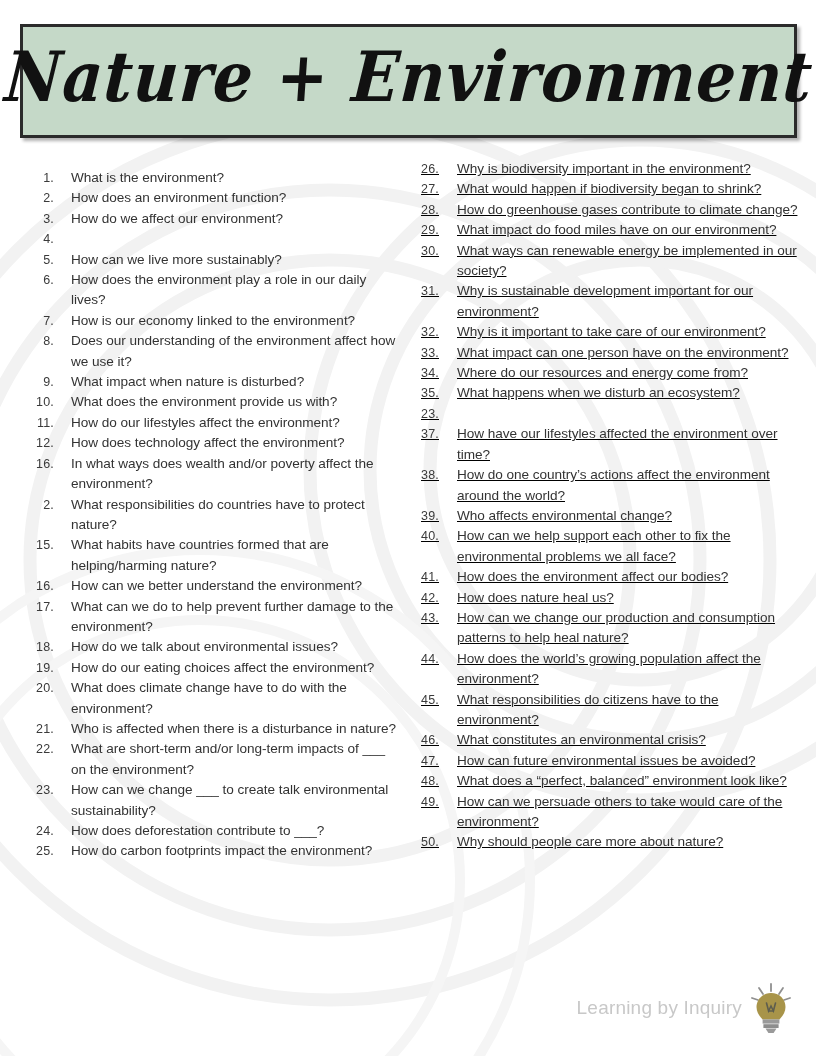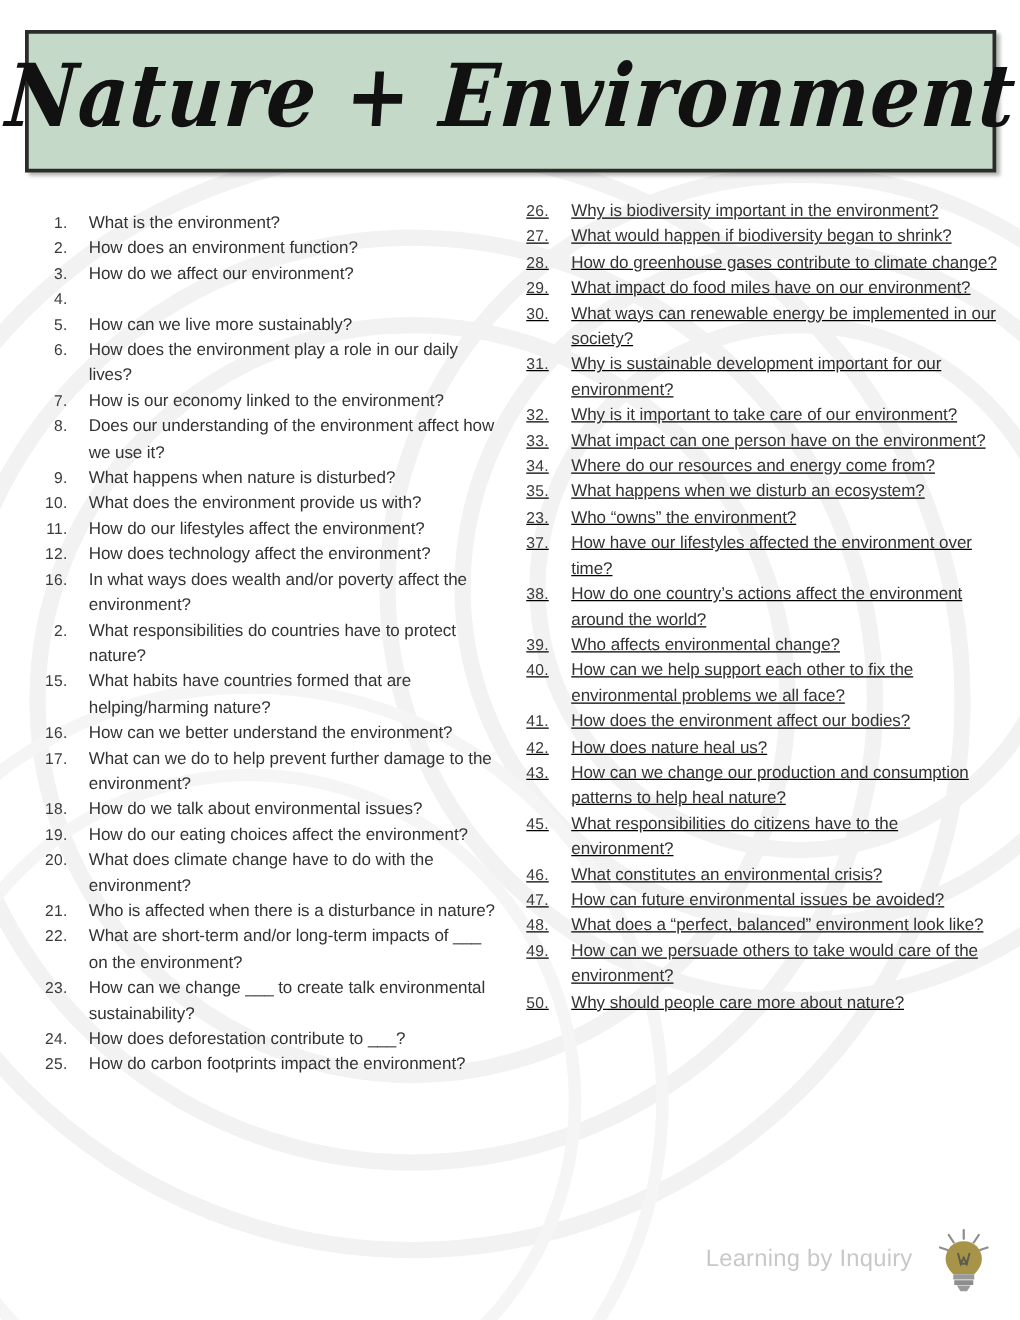--- a/index.html
+++ b/index.html
@@ -99,21 +99,21 @@
     letter-spacing: -0.05px;
   }
 
   
   #footer-brand {
     position: absolute;
     right: 24px;
     bottom: 22px;
     display: flex;
     align-items: center;
-    gap: 20px;
+    gap: 8px;
     z-index: 3;
   }
   #brand-text {
     font-size: 19px;
     color: #c8c8c8;
     font-family: "Liberation Sans", sans-serif;
     letter-spacing: 0.2px;
   }
   #lightbulb-icon { display: block; }
 </style>
@@ -169,21 +169,21 @@
         <li class="q-item">
           <span class="q-num">7.</span>
           <span class="q-text">How is our economy linked to the environment?</span>
         </li>
         <li class="q-item">
           <span class="q-num">8.</span>
           <span class="q-text">Does our understanding of the environment affect how we use it?</span>
         </li>
         <li class="q-item">
           <span class="q-num">9.</span>
-          <span class="q-text">What happens when nature is disturbed?</span>
+          <span class="q-text">What impact when nature is disturbed?</span>
         </li>
         <li class="q-item">
           <span class="q-num">10.</span>
           <span class="q-text">What does the environment provide us with?</span>
         </li>
         <li class="q-item">
           <span class="q-num">11.</span>
           <span class="q-text">How do our lifestyles affect the environment?</span>
         </li>
         <li class="q-item">
@@ -282,21 +282,20 @@
         <li class="q-item">
           <span class="q-num">34.</span>
           <span class="q-text">Where do our resources and energy come from?</span>
         </li>
         <li class="q-item">
           <span class="q-num">35.</span>
           <span class="q-text">What happens when we disturb an ecosystem?</span>
         </li>
         <li class="q-item">
           <span class="q-num">23.</span>
-          <span class="q-text">Who “owns” the environment?</span>
         </li>
         <li class="q-item">
           <span class="q-num">37.</span>
           <span class="q-text">How have our lifestyles affected the environment over time?</span>
         </li>
         <li class="q-item">
           <span class="q-num">38.</span>
           <span class="q-text">How do one country’s actions affect the environment around the world?</span>
         </li>
         <li class="q-item">
@@ -311,20 +310,24 @@
           <span class="q-num">41.</span>
           <span class="q-text">How does the environment affect our bodies?</span>
         </li>
         <li class="q-item">
           <span class="q-num">42.</span>
           <span class="q-text">How does nature heal us?</span>
         </li>
         <li class="q-item">
           <span class="q-num">43.</span>
           <span class="q-text">How can we change our production and consumption patterns to help heal nature?</span>
+        </li>
+        <li class="q-item">
+          <span class="q-num">44.</span>
+          <span class="q-text">How does the world’s growing population affect the environment?</span>
         </li>
         <li class="q-item">
           <span class="q-num">45.</span>
           <span class="q-text">What responsibilities do citizens have to the environment?</span>
         </li>
         <li class="q-item">
           <span class="q-num">46.</span>
           <span class="q-text">What constitutes an environmental crisis?</span>
         </li>
         <li class="q-item">

